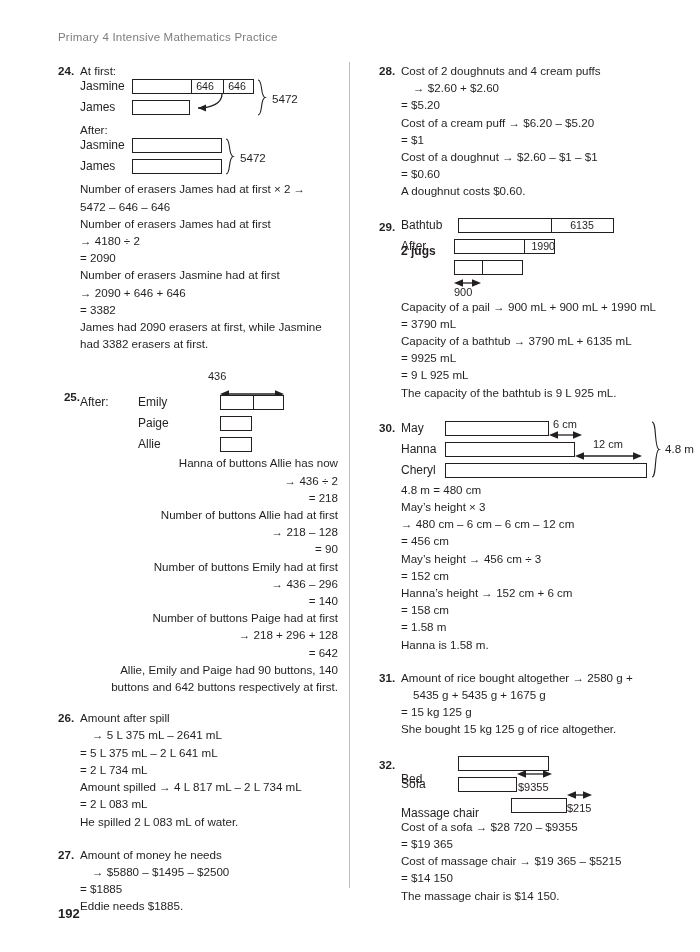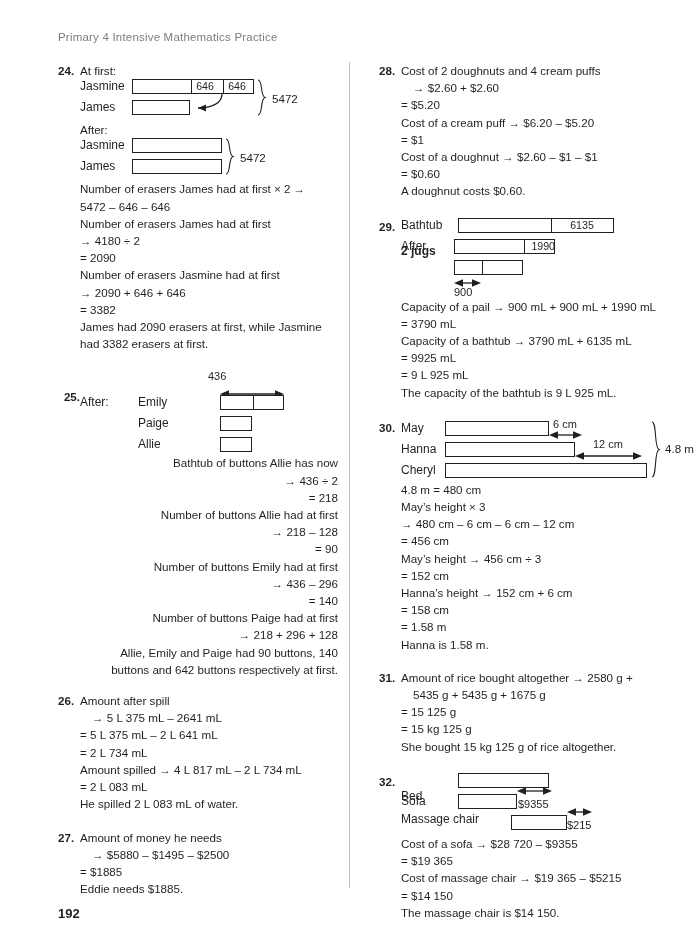--- a/index.html
+++ b/index.html
@@ -155,31 +155,32 @@
               <polygon points="64,6 55,2.2 55,9.8" fill="#231f20"></polygon>
             </svg>
 
             <div class="bar" style="left:140px;top:7px;width:64px;">
               <div class="seg" style="left:32px;width:32px;"></div>
             </div>
             <div class="bar" style="left:140px;top:28px;width:32px;"></div>
             <div class="bar" style="left:140px;top:49px;width:32px;"></div>
           </div>
 
-          <div class="line">Bathtub of buttons Allie has now</div>
+          <div class="line">Hanna of buttons Allie has now</div>
           <div class="line">→ 436 ÷ 2</div>
           <div class="line">= 218</div>
           <div class="line">Number of buttons Allie had at first</div>
           <div class="line">→ 218 – 128</div>
           <div class="line">= 90</div>
           <div class="line">Number of buttons Emily had at first</div>
           <div class="line">→ 436 – 296</div>
           <div class="line">= 140</div>
           <div class="line">Number of buttons Paige had at first</div>
           <div class="line">→ 218 + 296 + 128</div>
+          <div class="line">= 642</div>
           <div class="line">Allie, Emily and Paige had 90 buttons, 140</div>
           <div class="line">buttons and 642 buttons respectively at first.</div>
         </div>
       </div>
     </div>
 
     <div class="qblock" style="margin-top:8px;">
       <div class="qrow">
         <div class="qnum">26.</div>
         <div class="qbody">
@@ -313,35 +314,34 @@
         </div>
       </div>
     </div>
 
     <div class="qblock" style="margin-top:16px;">
       <div class="qrow">
         <div class="qnum">31.</div>
         <div class="qbody">
           <div class="line">Amount of rice bought altogether → 2580 g +</div>
           <div class="line indent">5435 g + 5435 g + 1675 g</div>
-          <div class="line">= 15 125 g</div>
           <div class="line">= 15 kg 125 g</div>
           <div class="line">She bought 15 kg 125 g of rice altogether.</div>
         </div>
       </div>
     </div>
 
     <div class="qblock" style="margin-top:18px;">
       <div class="qrow">
         <div class="qnum">32.</div>
         <div class="qbody">
           <div class="model" style="height:62px;">
             <div class="rowlabel" style="left:0px;top:16px;">Bed</div>
             <div class="rowlabel" style="left:0px;top:21px;">Sofa</div>
-            <div class="rowlabel" style="left:0px;top:39px;">Massage chair</div>
+            <div class="rowlabel" style="left:0px;top:50px;">Massage chair</div>
 
             <div class="bar" style="left:57px;top:0px;width:91px;"></div>
             <div class="bar" style="left:57px;top:21px;width:59px;"></div>
             <div class="bar" style="left:110px;top:42px;width:56px;"></div>
 
             <svg class="svgwrap" style="left:116px;top:12px;" width="42" height="12">
               <line x1="3" y1="6" x2="32" y2="6" stroke="#231f20" stroke-width="1.3"></line>
               <polygon points="0,6 9,2.2 9,9.8" fill="#231f20"></polygon>
               <polygon points="35,6 26,2.2 26,9.8" fill="#231f20"></polygon>
             </svg>

